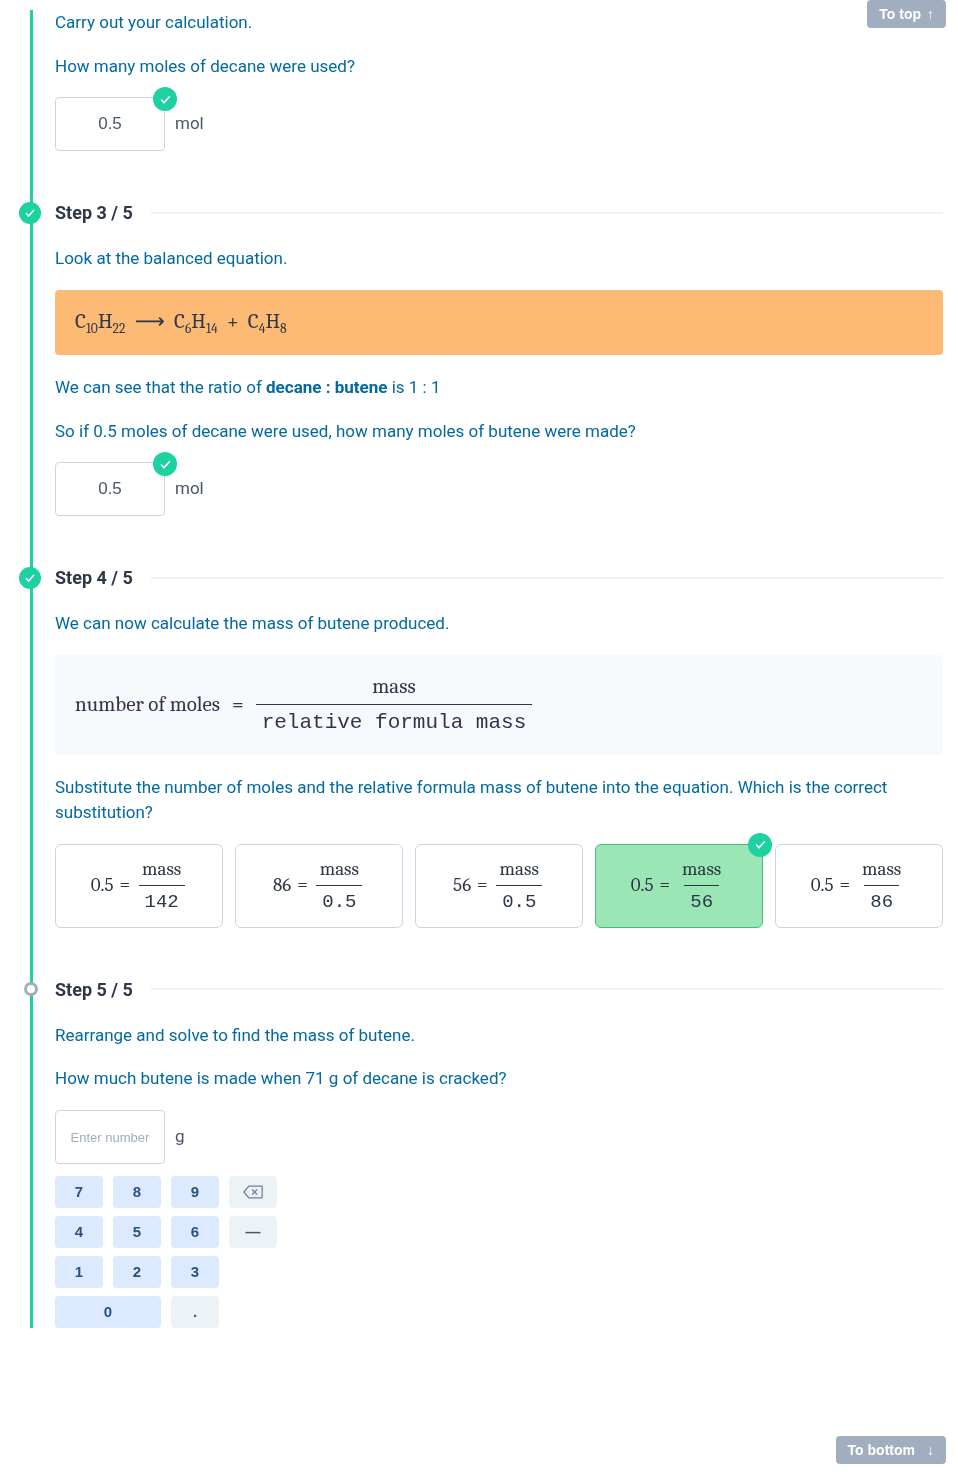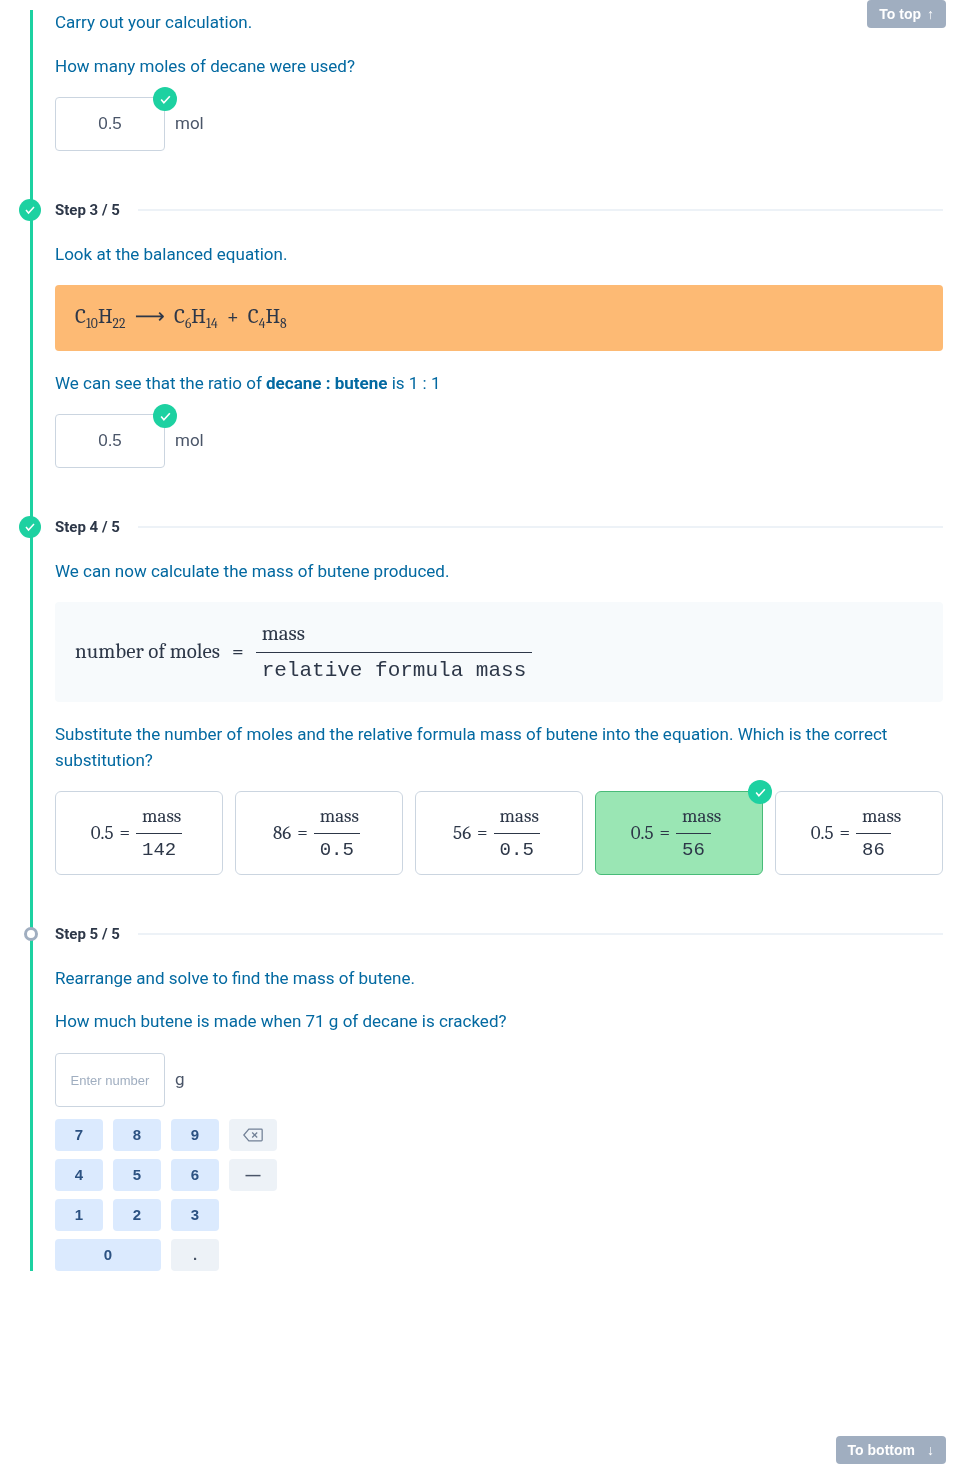--- a/index.html
+++ b/index.html
@@ -45,21 +45,21 @@
   .step-marker.complete svg { width: 12px; height: 12px; stroke: #fff; stroke-width: 3; fill: none; }
   .step-marker.current {
     background: #fff;
     border: 3px solid #a0aec0;
     width: 14px;
     height: 14px;
     left: -31px;
   }
   .step-title {
     font-weight: 700;
-    font-size: 15px;
+    font-size: 18px;
     color: #2d3748;
   }
   .step-rule {
     flex: 1;
     height: 2px;
     background: #edf2f7;
     margin-left: 18px;
   }
   .body p { margin-bottom: 18px; color: #0369a1; }
   .input-group {
@@ -109,21 +109,21 @@
     margin-bottom: 20px;
     font-family: "Cambria", "Georgia", serif;
     font-size: 21px;
     display: flex;
     align-items: center;
     gap: 12px;
   }
   .frac {
     display: inline-flex;
     flex-direction: column;
-    align-items: flex-start;
+    align-items: center;
     vertical-align: middle;
     font-family: "Cambria", "Georgia", serif;
   }
   .frac .num { padding: 0 6px 2px; }
   .frac .den { border-top: 1.5px solid #2d3748; padding: 2px 6px 0; font-family: Liberation Mono, monospace; }
   .options-row {
     display: flex;
     gap: 12px;
     flex-wrap: nowrap;
   }
@@ -239,20 +239,21 @@
       <div class="equation-box">
         <span>C</span><sub>10</sub><span>H</span><sub>22</sub>
         &nbsp;<span>⟶</span>&nbsp;
         <span>C</span><sub>6</sub><span>H</span><sub>14</sub>
         &nbsp;<span>+</span>&nbsp;
         <span>C</span><sub>4</sub><span>H</span><sub>8</sub>
       </div>
       <p>
         <span>We can see that the ratio of </span><strong>decane : butene</strong><span> is 1 : 1</span>
       </p>
+      <p>So if 0.5 moles of decane were used, how many moles of butene were made?</p>
       <div class="input-group">
         <input class="num-input" value="0.5" style="">
         <div class="badge-check">
           <svg viewBox="0 0 24 24">
               <polyline points="4 12 9 18 20 6"></polyline>
             </svg>
         </div>
         <span class="unit">mol</span>
       </div>
     </div>

